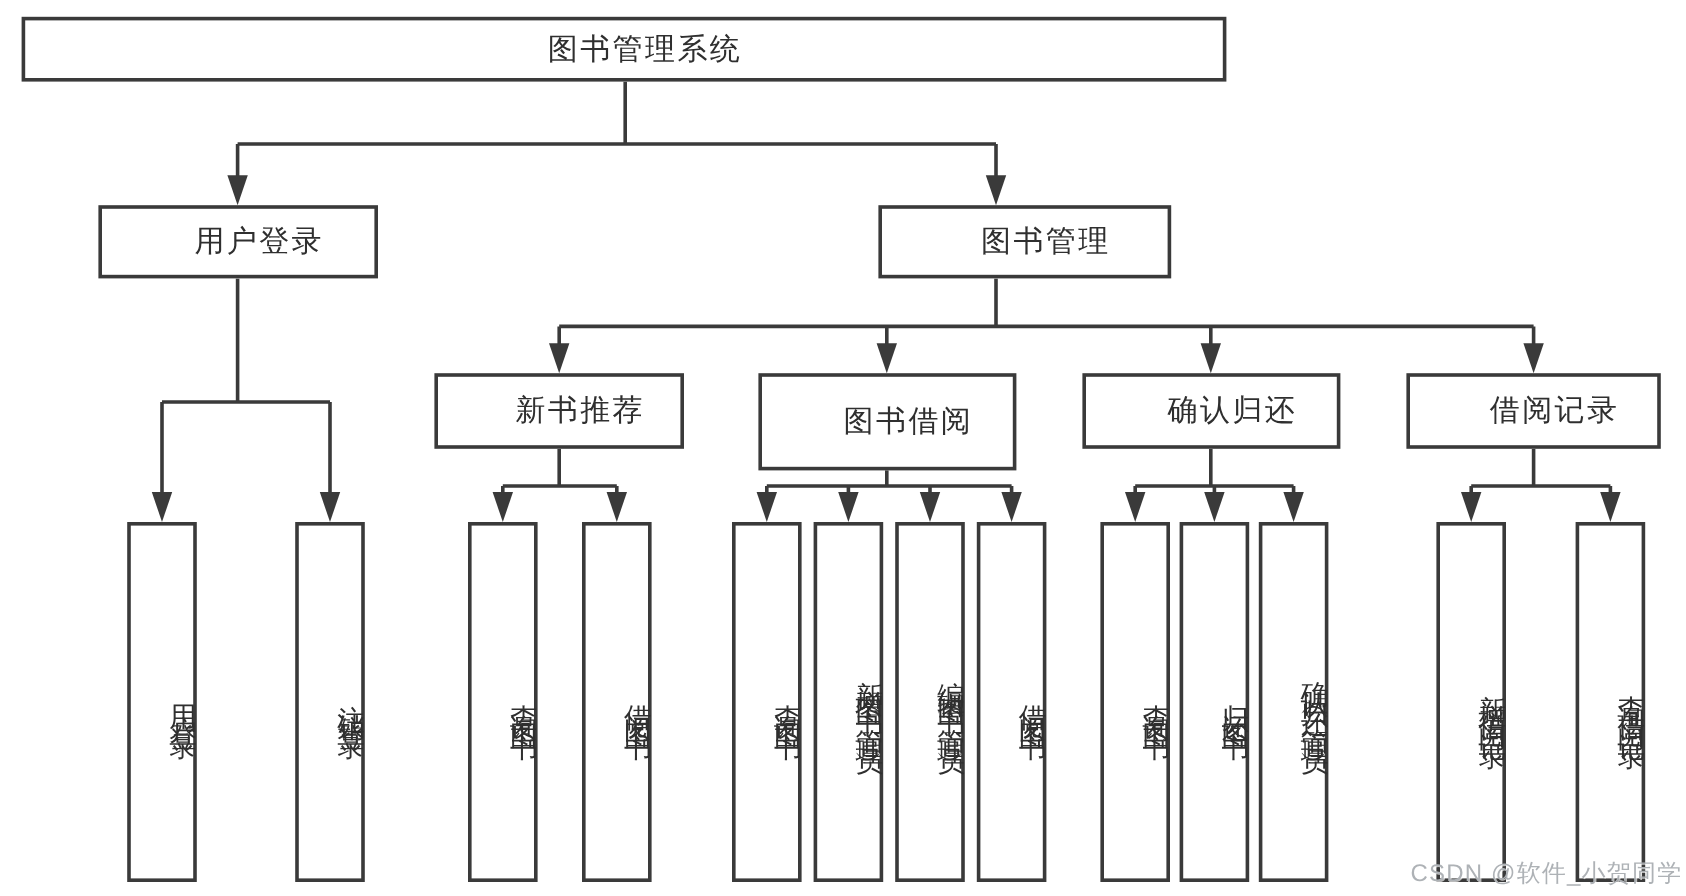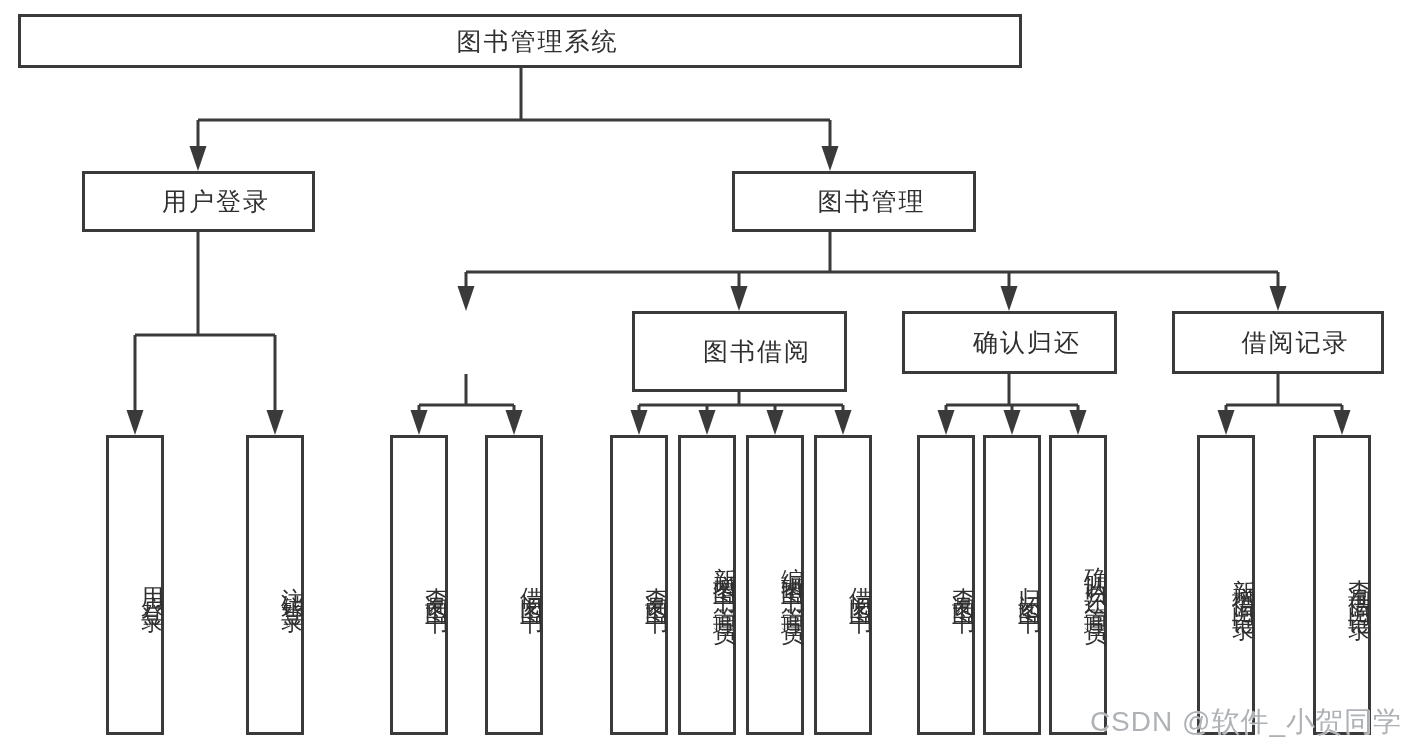--- a/index.html
+++ b/index.html
@@ -51,21 +51,21 @@
     font-size:23px;
     writing-mode:vertical-rl;
     text-orientation:mixed;
     letter-spacing:8px;
     line-height:1;
   }
   .watermark{
     position:absolute;
     right:3px;
     bottom:6px;
-    font-size:28px;
+    font-size:20px;
     letter-spacing:1px;
     color:var(--watermark);
     text-shadow:1px 1px 0 rgba(255,255,255,0.65);
     white-space:nowrap;
   }
 </style>
 </head>
 <body>
 
 <div class="stage">
@@ -103,20 +103,21 @@
       <use href="#ah" transform="translate(1226,435)"></use>
       <use href="#ah" transform="translate(1342,435)"></use>
     </g>
   </svg>
 
   <div class="box hbox" style="left:18px;top:14px;width:1004px;height:54px;">图书管理系统</div>
 
   <div class="box hbox" style="left:82px;top:171px;width:233px;height:61px;">用户登录</div>
   <div class="box hbox" style="left:712px;top:171px;width:244px;height:61px;margin-left:20px;">图书管理</div>
 
+  <div class="box hbox" style="left:362px;top:311px;width:208px;height:63px;">新书推荐</div>
   <div class="box hbox" style="left:632px;top:311px;width:215px;height:81px;">图书借阅</div>
   <div class="box hbox" style="left:902px;top:311px;width:215px;height:63px;">确认归还</div>
   <div class="box hbox" style="left:1172px;top:311px;width:212px;height:63px;">借阅记录</div>
 
   <div class="box vbox" style="left:106px;top:435px;width:58px;height:300px;">用户登录</div>
   <div class="box vbox" style="left:246px;top:435px;width:58px;height:300px;">注销登录</div>
 
   <div class="box vbox" style="left:390px;top:435px;width:58px;height:300px;">查询图书</div>
   <div class="box vbox" style="left:485px;top:435px;width:58px;height:300px;">借阅图书</div>
 

